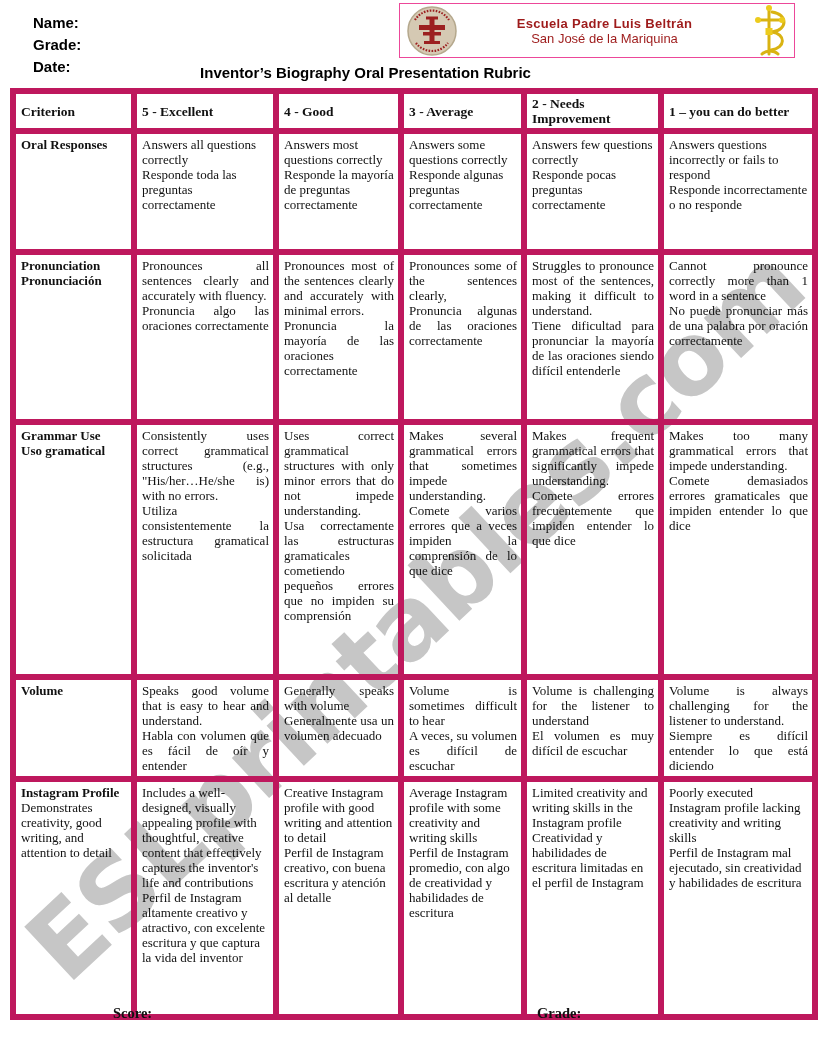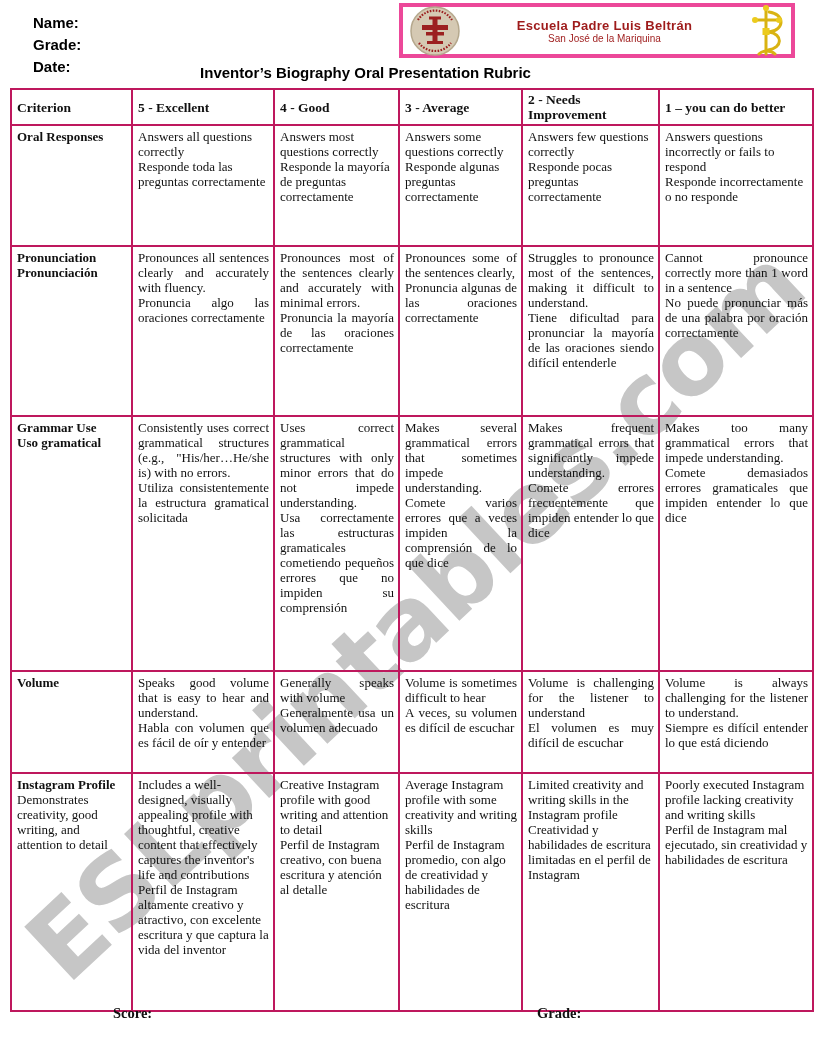--- a/index.html
+++ b/index.html
@@ -33,32 +33,32 @@
     font-family: "Liberation Sans", sans-serif;
     font-weight: bold; font-size: 15px; line-height: 22px;
     color: #000;
   }
 
   
   .banner {
     position: absolute; left: 399px; top: 3px;
     width: 396px; height: 55px;
     background: #ffffff;
-    border: 4px solid #ec4899;
+    border: 1px solid #ec4899;
     display: flex; align-items: center;
   }
   .seal { width: 50px; height: 50px; margin-left: 7px; flex: 0 0 auto; }
   .school-text { flex: 1 1 auto; text-align: center; }
   .school-name {
     font-family: "Liberation Sans", sans-serif;
     font-weight: bold; font-size: 13px; color: #9e1b1b; letter-spacing: .3px;
   }
   .school-sub {
     font-family: "Liberation Sans", sans-serif;
-    font-size: 10px; color: #9e1b1b;
+    font-size: 13px; color: #9e1b1b;
   }
   .gold-cross { width: 38px; height: 54px; margin-right: 4px; flex: 0 0 auto; }
 
   
   .title {
     position: absolute; left: 0; top: 64px; width: 731px;
     text-align: center;
     font-family: "Liberation Sans", sans-serif;
     font-weight: bold; font-size: 15px; color: #000;
   }
@@ -66,21 +66,21 @@
   
   table.rubric {
     position: absolute; left: 10px; top: 88px;
     width: 802px;
     border-collapse: collapse;
     table-layout: fixed;
     font-size: 13px; line-height: 15px;
     background: transparent;
   }
   table.rubric th, table.rubric td {
-    border: 2px solid #be185d;
+    border: 6px solid #be185d;
     vertical-align: top;
     padding: 3px 4px 2px 5px;
     text-align: left;
     font-weight: normal;
   }
   table.rubric thead th {
     font-weight: bold; font-size: 13.5px;
     vertical-align: middle;
     padding-top: 2px; padding-bottom: 2px;
   }

